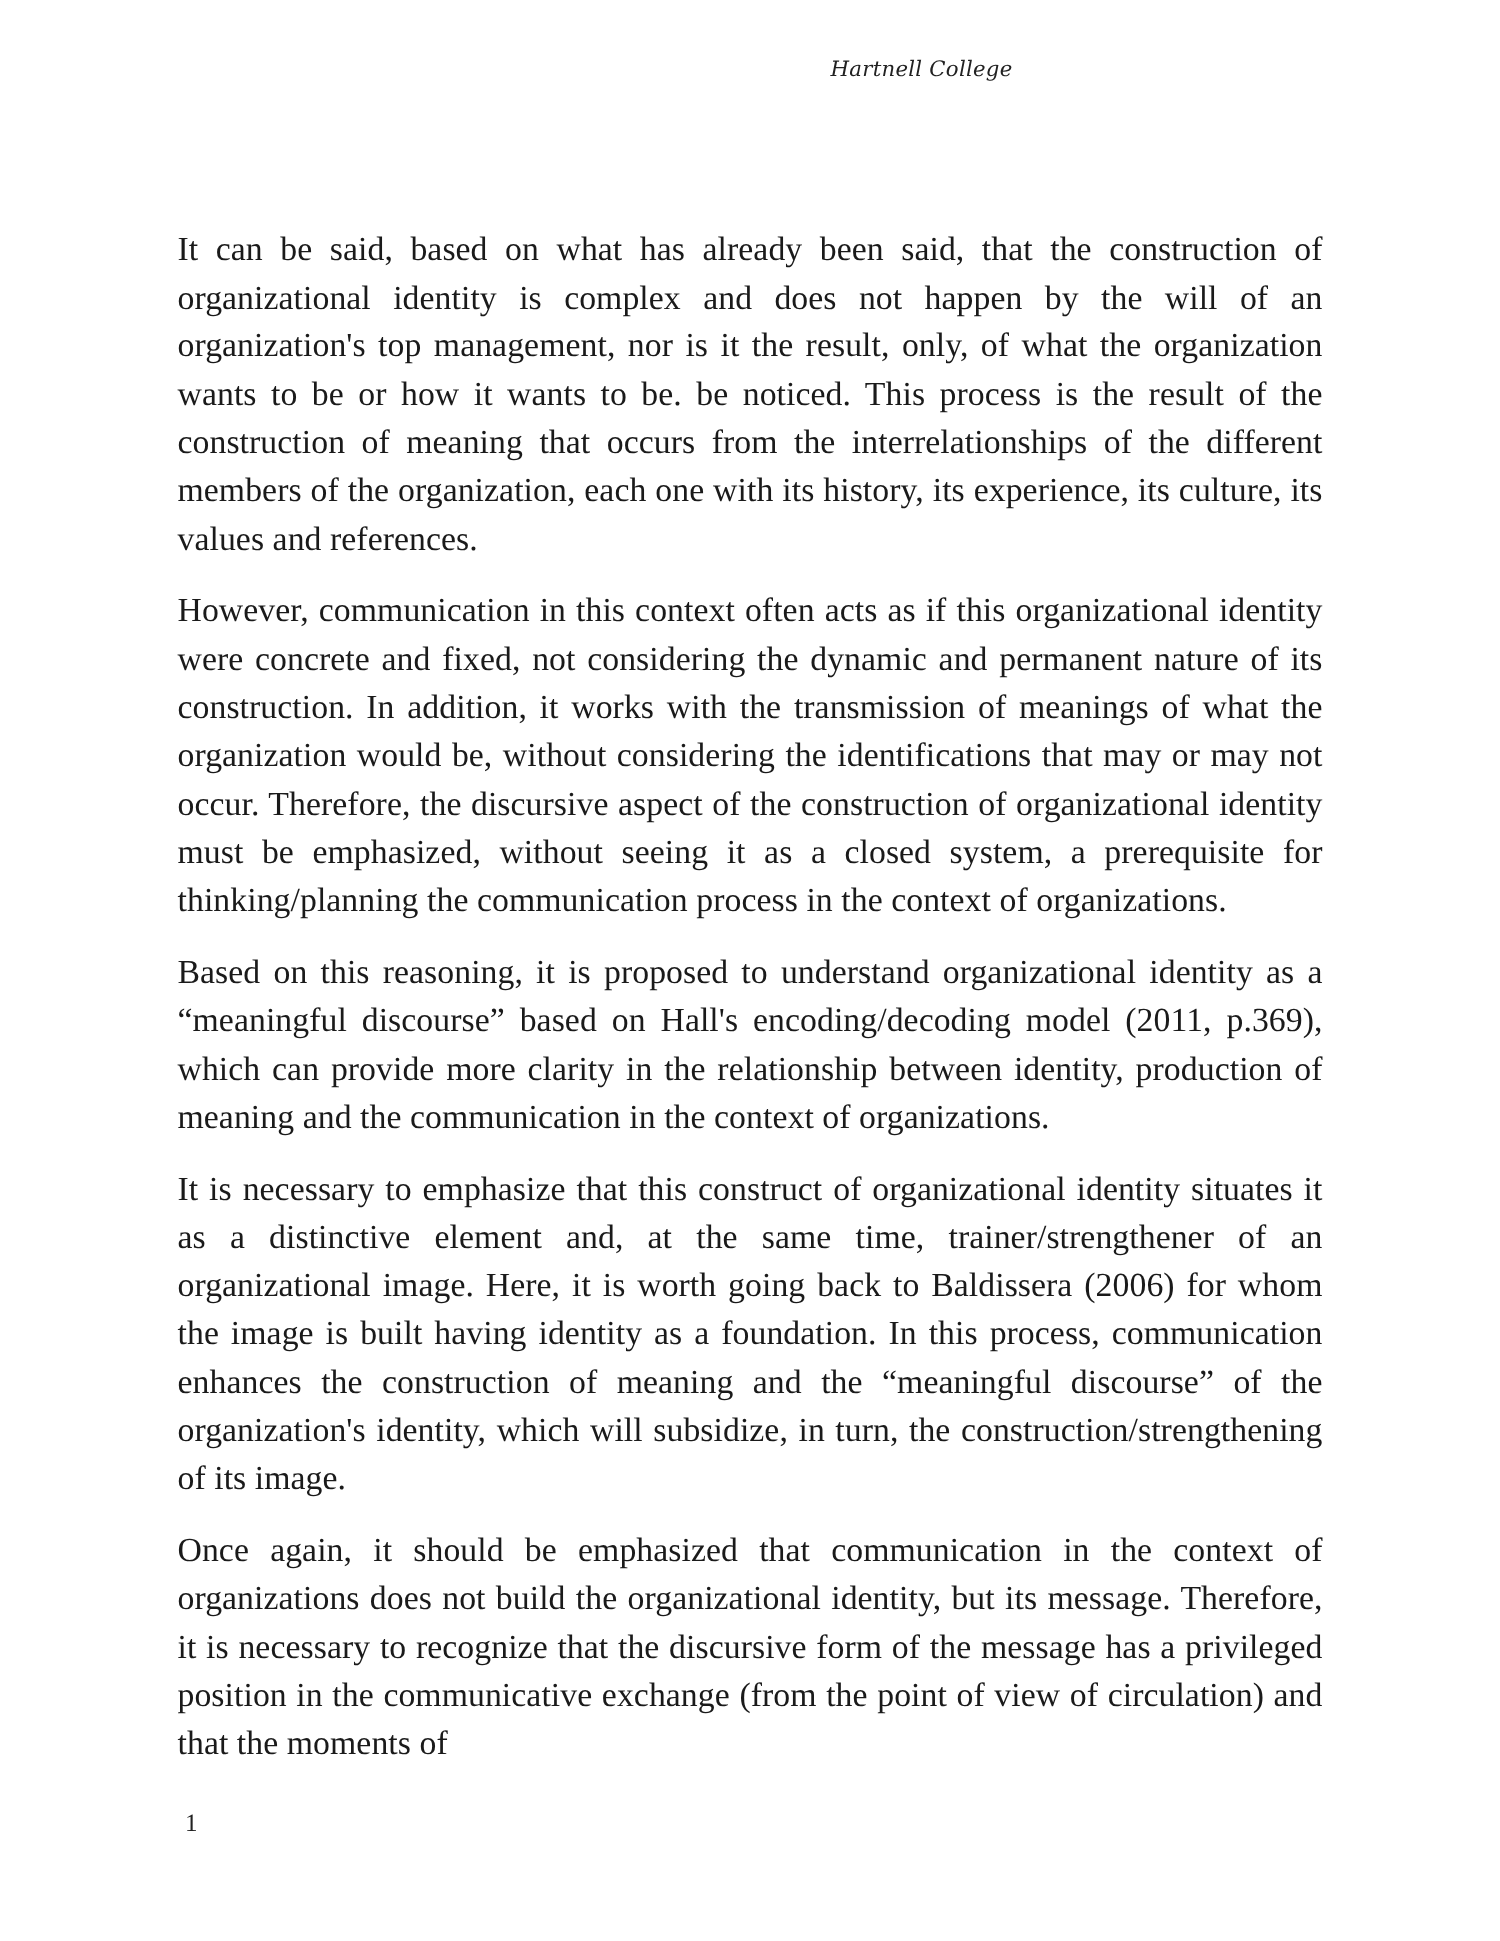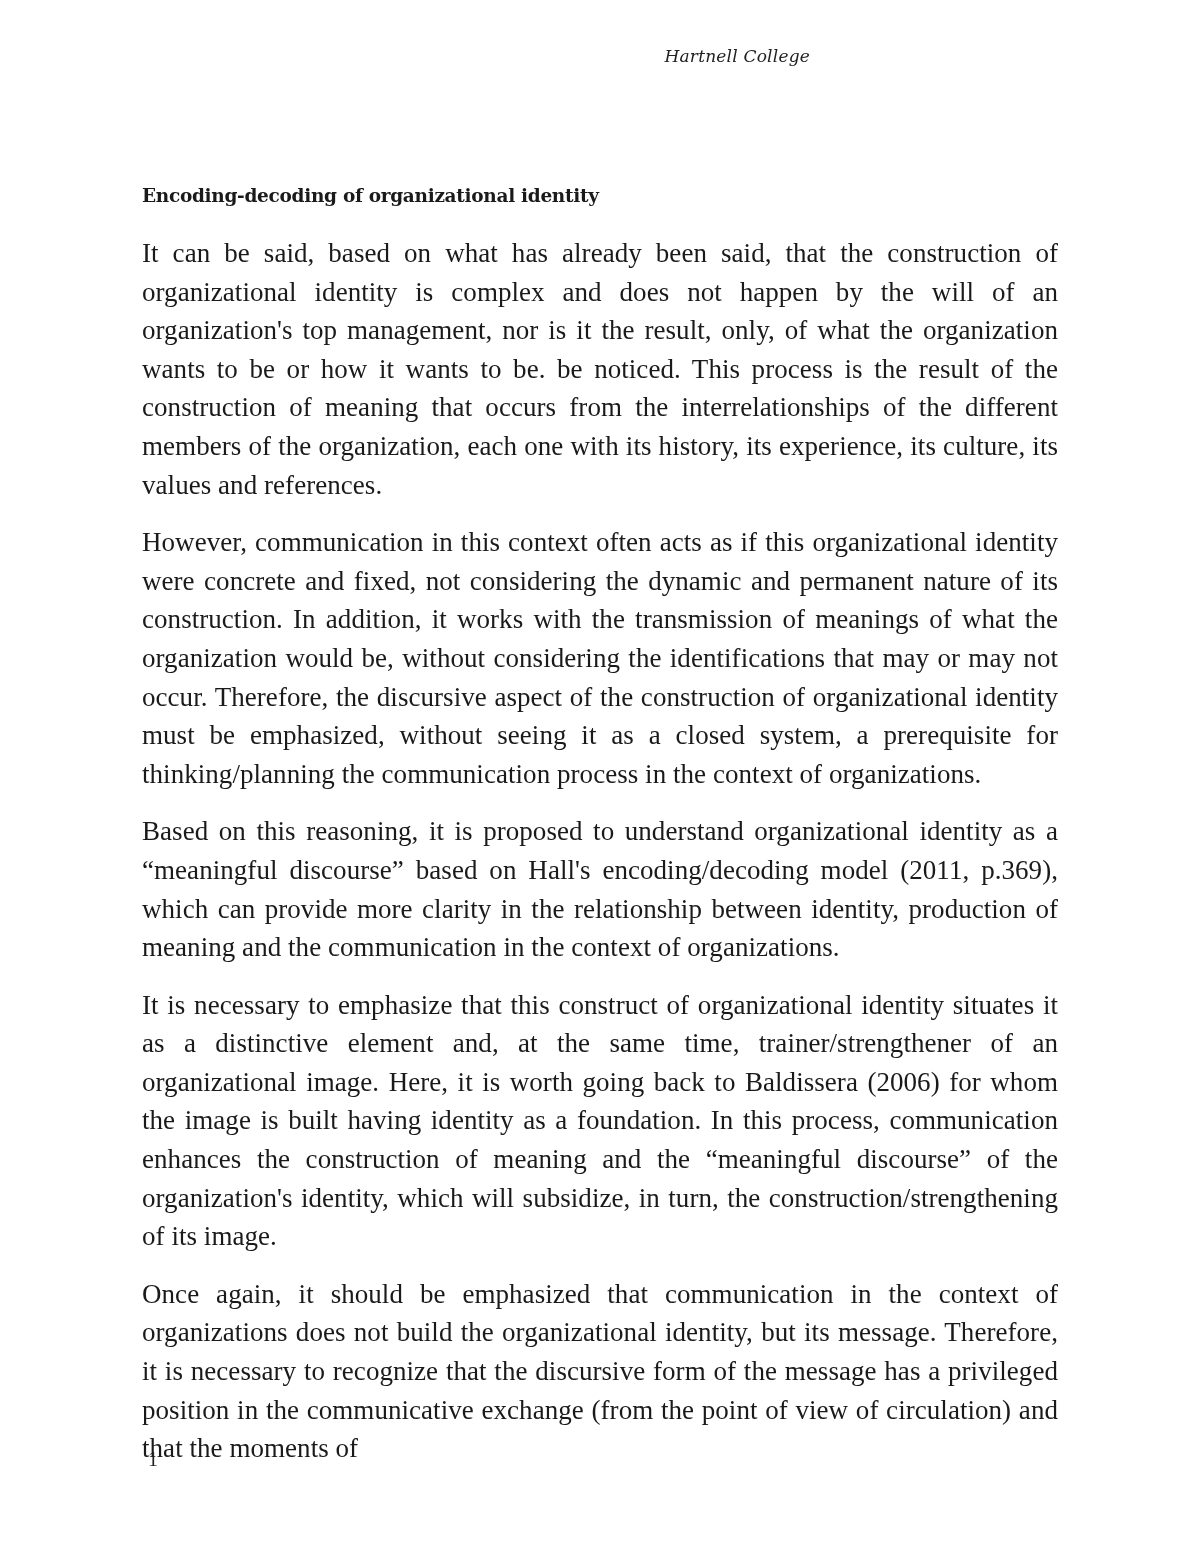--- a/index.html
+++ b/index.html
@@ -63,21 +63,20 @@
     color: #222;
   }
 </style>
 </head>
 <body>
 
 <div class="page">
   <div class="running-header">Hartnell College</div>
 
   <div class="content">
-    <h2 class="heading">Encoding-decoding of organizational identity</h2>
     <p class="para">It can be said, based on what has already been said, that the construction of organizational identity is complex and does not happen by the will of an organization's top management, nor is it the result, only, of what the organization wants to be or how it wants to be. be noticed. This process is the result of the construction of meaning that occurs from the interrelationships of the different members of the organization, each one with its history, its experience, its culture, its values and references.</p>
     <p class="para">However, communication in this context often acts as if this organizational identity were concrete and fixed, not considering the dynamic and permanent nature of its construction. In addition, it works with the transmission of meanings of what the organization would be, without considering the identifications that may or may not occur. Therefore, the discursive aspect of the construction of organizational identity must be emphasized, without seeing it as a closed system, a prerequisite for thinking/planning the communication process in the context of organizations.</p>
     <p class="para">Based on this reasoning, it is proposed to understand organizational identity as a “meaningful discourse” based on Hall's encoding/decoding model (2011, p.369), which can provide more clarity in the relationship between identity, production of meaning and the communication in the context of organizations.</p>
     <p class="para">It is necessary to emphasize that this construct of organizational identity situates it as a distinctive element and, at the same time, trainer/strengthener of an organizational image. Here, it is worth going back to Baldissera (2006) for whom the image is built having identity as a foundation. In this process, communication enhances the construction of meaning and the “meaningful discourse” of the organization's identity, which will subsidize, in turn, the construction/strengthening of its image.</p>
     <p class="para">Once again, it should be emphasized that communication in the context of organizations does not build the organizational identity, but its message. Therefore, it is necessary to recognize that the discursive form of the message has a privileged position in the communicative exchange (from the point of view of circulation) and that the moments of</p>
   </div>
 
   <div class="page-number">1</div>
 </div>
 

